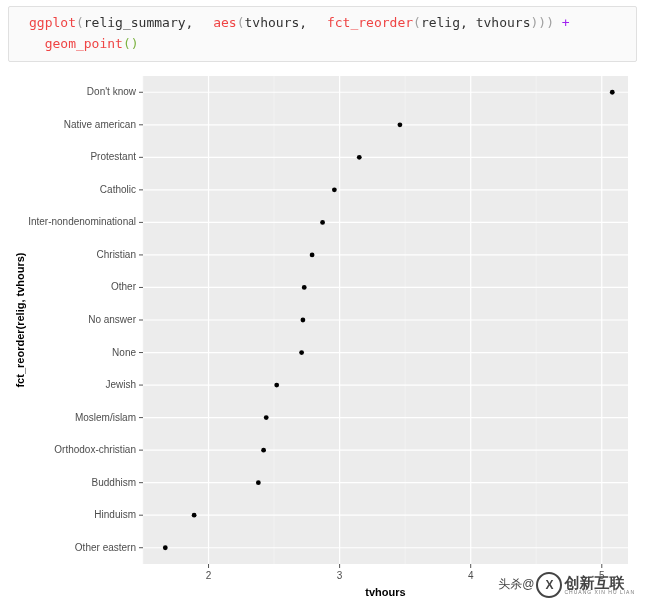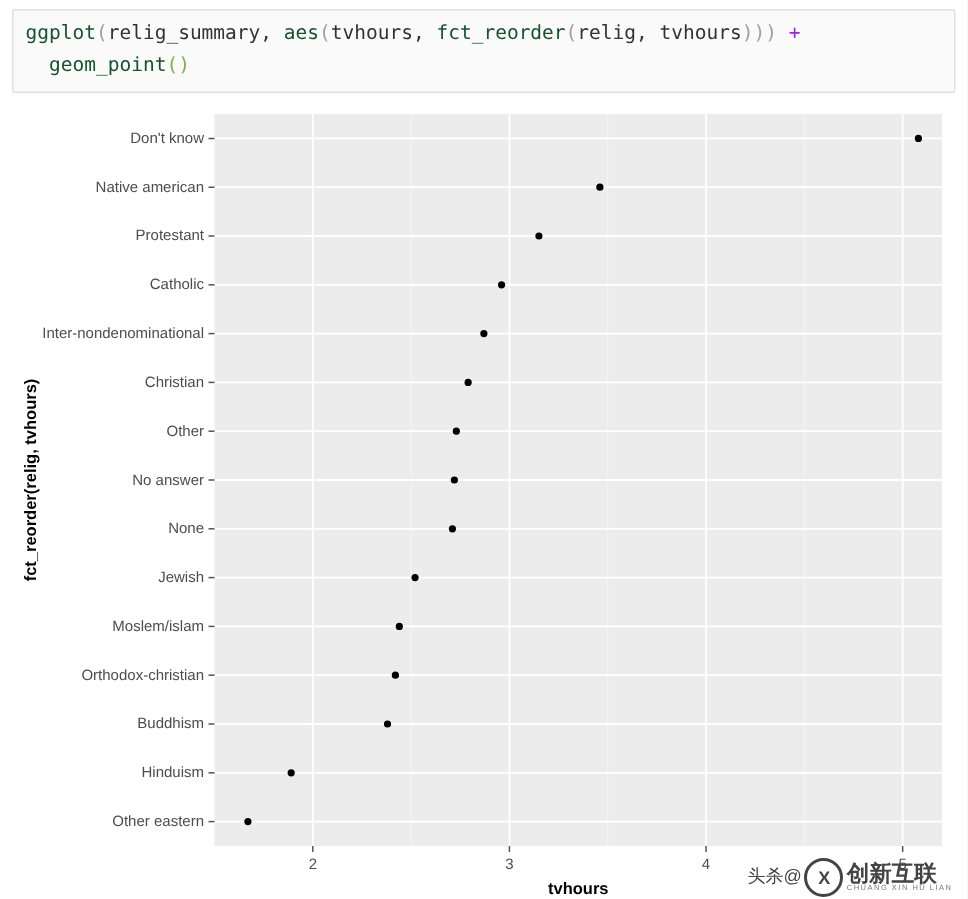--- a/index.html
+++ b/index.html
@@ -14,21 +14,21 @@
     padding: 6px 8px;
     border: 1px solid #e0e0e0;
     background: #fafafa;
     border-radius: 2px;
     font-family: "Consolas", "Menlo", monospace;
     font-size: 13px;
     line-height: 1.6;
     color: #333;
     white-space: pre;
   }
-  .tok-func { color: #14532d; }
+  .tok-func { color: #ef4444; margin-left: 12px; }
   .tok-paren { color: #a0a0a0; }
   .tok-plus { color: #a020f0; }
   .tok-par2 { color: #7cb342; }
   .chart-wrap {
     position: relative;
     margin: 0 8px 0 8px;
   }
   svg { display: block; }
   .plot-bg { fill: #ececec; }
   .grid-major { stroke: #fff; stroke-width: 1.2; }

